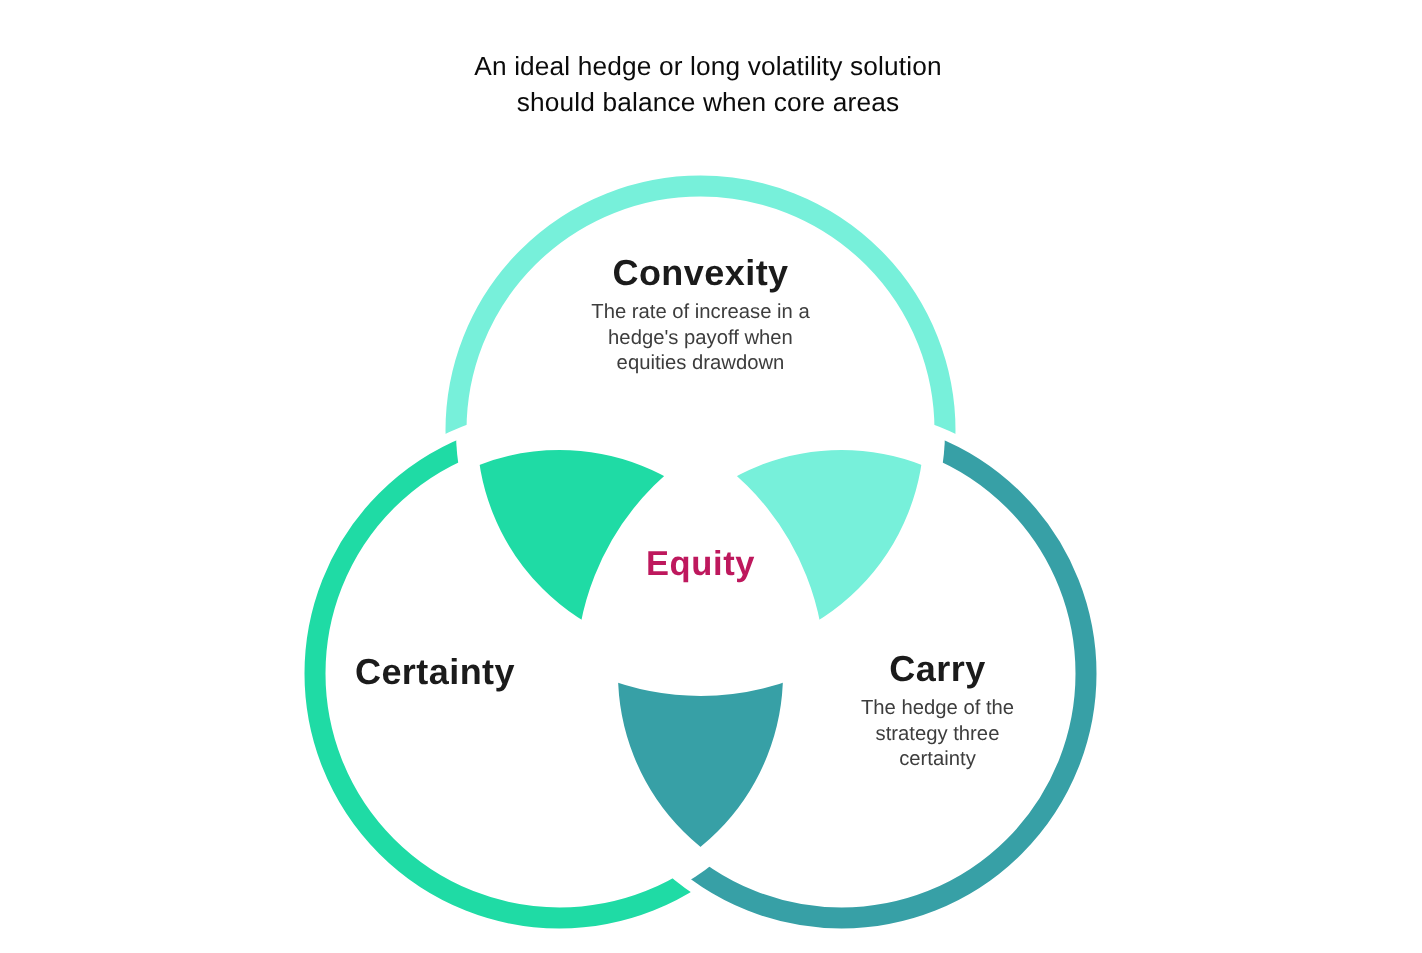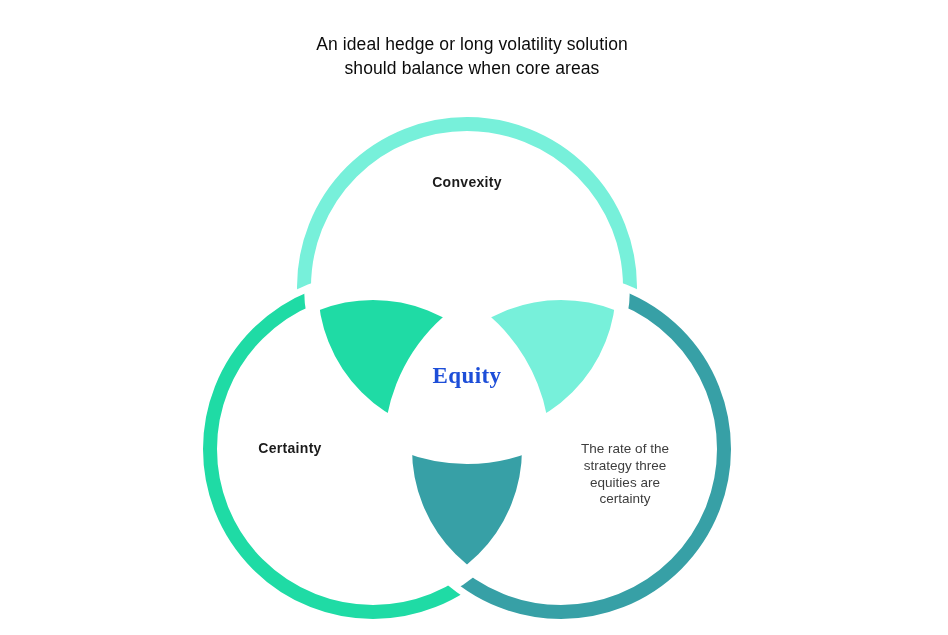--- a/index.html
+++ b/index.html
@@ -30,44 +30,43 @@
   .venn-svg {
     position: absolute;
     left: 0;
     top: 0;
   }
   .label-block {
     position: absolute;
     text-align: center;
   }
   .label-heading {
-    font-size: 14px;
+    font-size: 24px;
     font-weight: 700;
     color: #1b1b1b;
     letter-spacing: 0.3px;
     line-height: 23px;
   }
   .label-desc {
     margin-top: 6px;
     font-size: 13.5px;
     line-height: 16.8px;
     color: #3d3d3d;
   }
   .center-label {
     position: absolute;
     left: 377px;
     top: 361px;
     width: 180px;
     text-align: center;
     font-size: 23px;
     line-height: 29px;
     font-weight: 700;
-    color: #1d4ed8;
+    color: #be185d;
     letter-spacing: 0.4px;
-    font-family: Liberation Serif, serif;
   }
   .conv-block  { left: 352px; top: 171px; width: 230px; }
   .cert-block  { left: 215px; top: 437px; width: 150px; }
   .carry-block { left: 549px; top: 435px; width: 152px; }
 </style>
 </head>
 <body>
 
 <div class="canvas">
 
@@ -118,31 +117,36 @@
 
     <circle cx="373" cy="449" r="163" fill="none" stroke-width="28" stroke="#FFFFFF"></circle>
     <circle cx="373" cy="449" r="163" fill="none" stroke-width="14" mask="url(#maskL)" stroke="#1FDBA5"></circle>
 
     <circle cx="561" cy="449" r="163" fill="none" stroke-width="28" stroke="#FFFFFF"></circle>
     <circle cx="561" cy="449" r="163" fill="none" stroke-width="14" mask="url(#maskR)" stroke="#37A0A6"></circle>
   </svg>
 
   <div class="label-block conv-block">
     <div class="label-heading">Convexity</div>
+    <div class="label-desc">
+      <div>The rate of increase in a</div>
+      <div>hedge's payoff when</div>
+      <div>equities drawdown</div>
+    </div>
   </div>
 
   <div class="label-block cert-block">
     <div class="label-heading">Certainty</div>
   </div>
 
   <div class="label-block carry-block">
+    <div class="label-heading">Carry</div>
     <div class="label-desc">
-      <div>The rate of the</div>
+      <div>The hedge of the</div>
       <div>strategy three</div>
-      <div>equities are</div>
       <div>certainty</div>
     </div>
   </div>
 
   <div class="center-label">
     <div>Equity</div>
   </div>
 
 </div>
 

